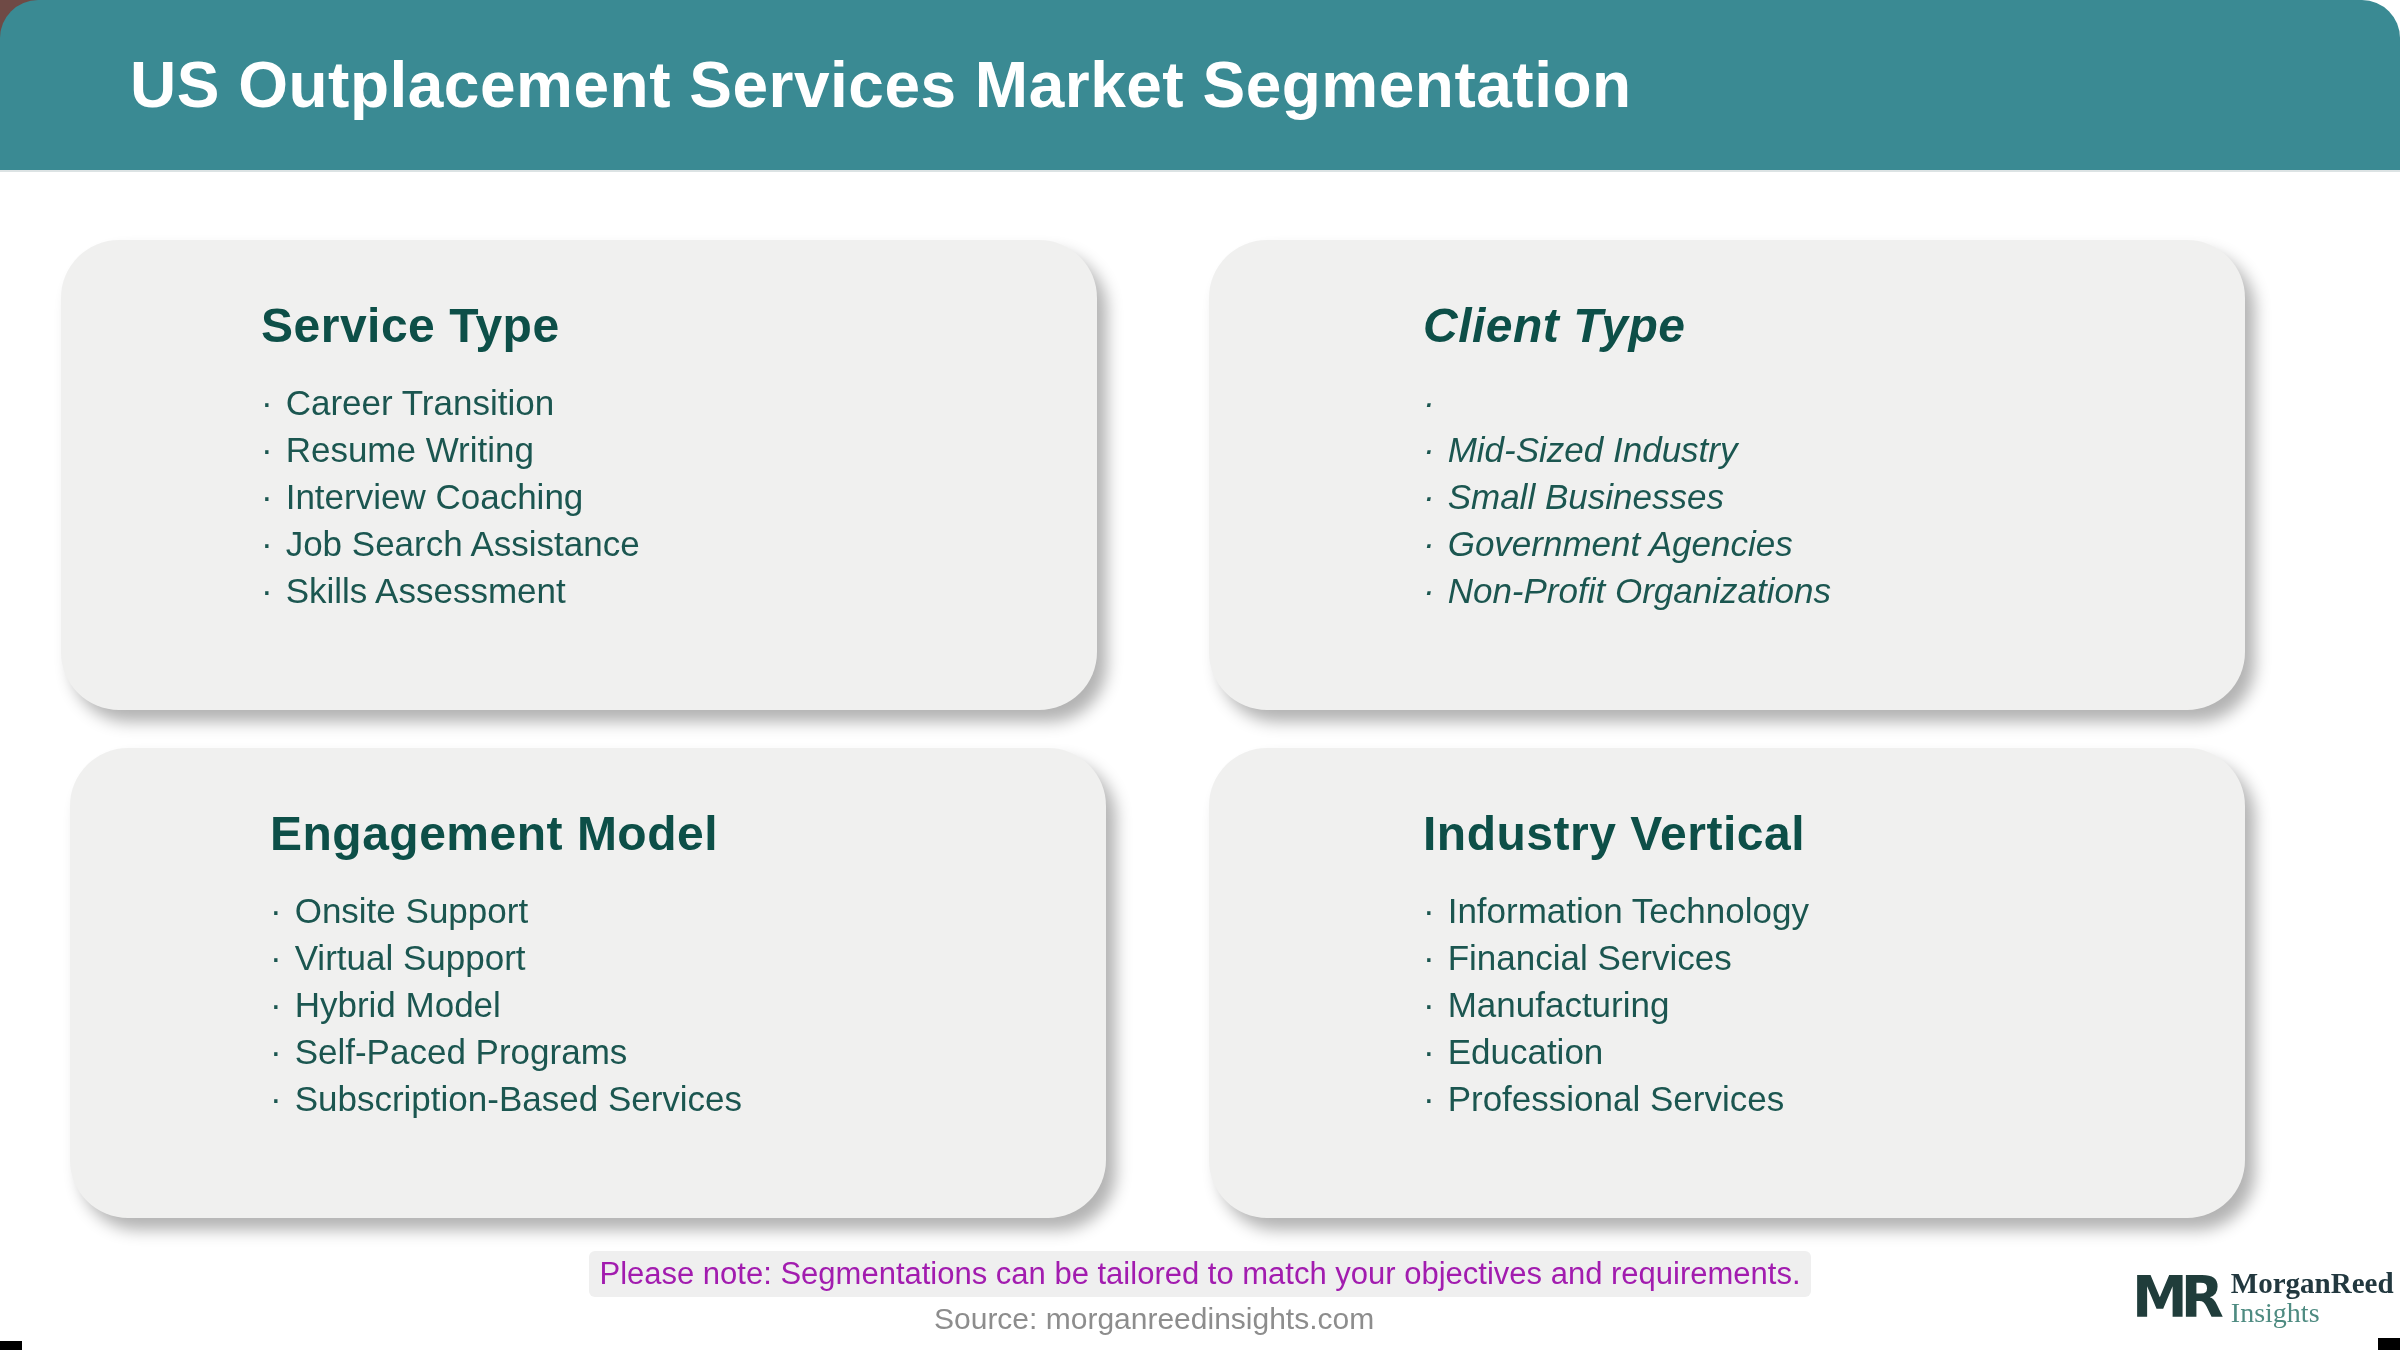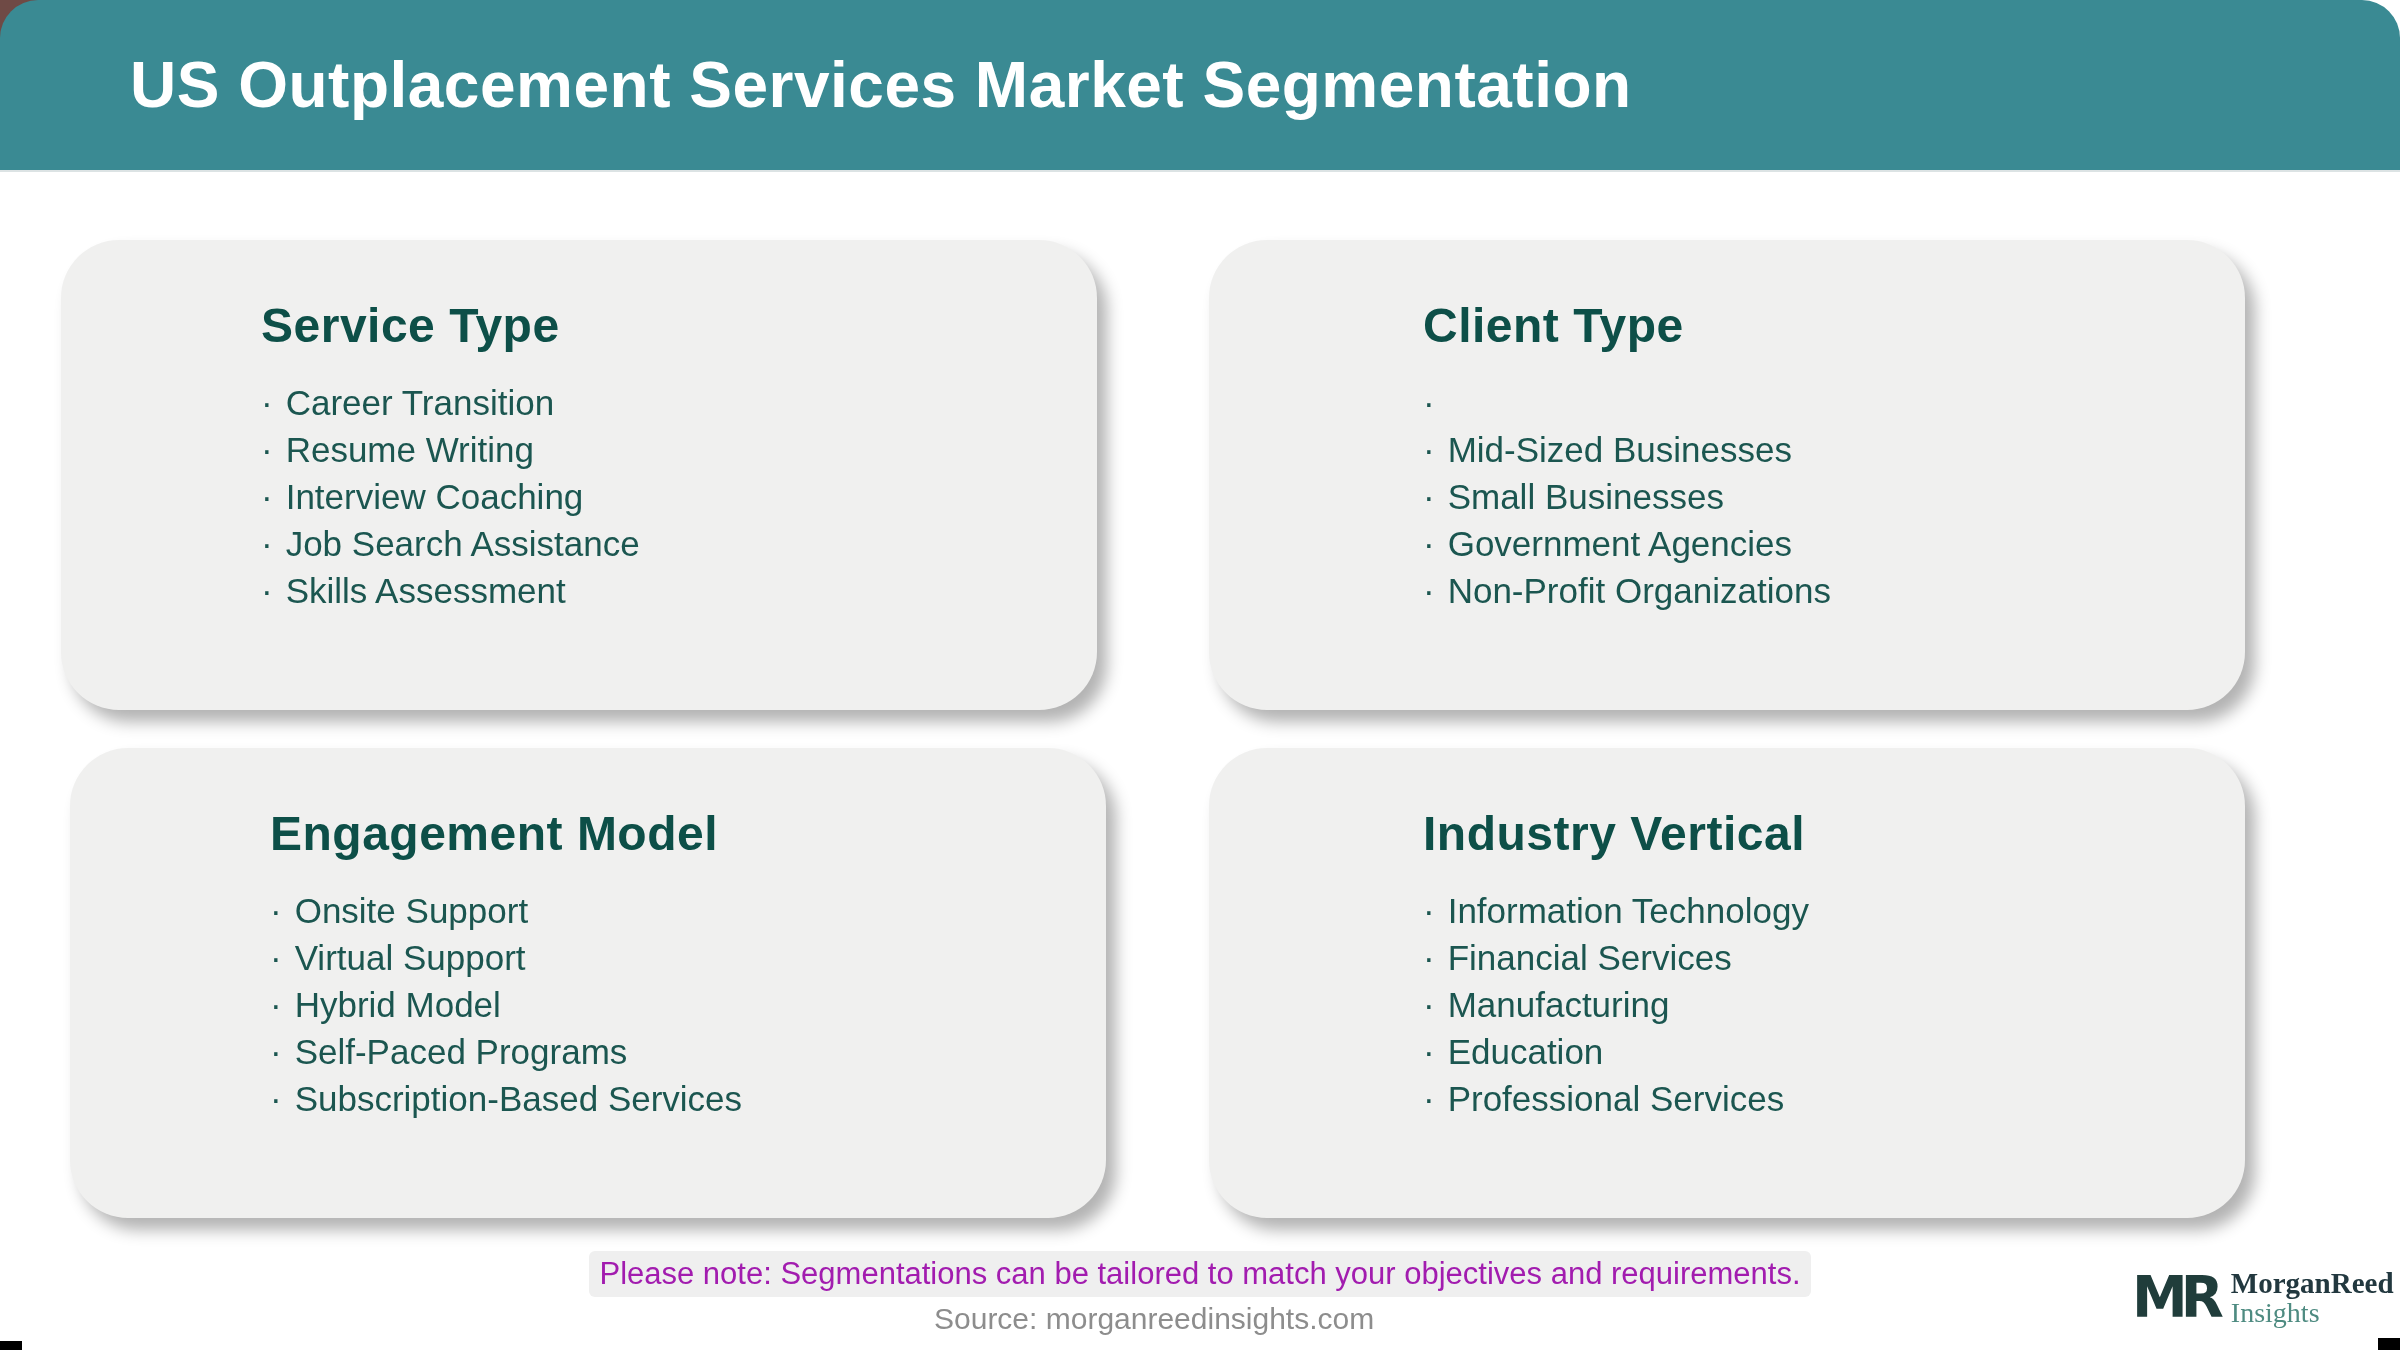--- a/index.html
+++ b/index.html
@@ -51,21 +51,21 @@
     position: absolute;
     width: 1036px;
     height: 470px;
     background: #f0f0ef;
     border-radius: 58px;
     box-shadow: 10px 12px 16px rgba(0,0,0,0.30);
     box-sizing: border-box;
     padding: 58px 50px 0 200px;
   }
   .card.pos-1 { left: 61px;   top: 240px; }
-  .card.pos-2 { left: 1209px; top: 240px; padding-left: 214px; }
+  .card.pos-2 { left: 1209px; top: 240px; padding-left: 214px; font-style: italic; }
   .card.pos-3 { left: 70px;   top: 748px; }
   .card.pos-4 { left: 1209px; top: 748px; padding-left: 214px; }
   .card h2 {
     margin: 0 0 26px 0;
     color: #0d4f48;
     font-size: 48px;
     font-weight: 700;
     letter-spacing: 0.5px;
   }
   .card ul {
@@ -191,21 +191,21 @@
   </div>
 
   <div class="card pos-2">
     <h2>Client Type</h2>
     <ul>
       <li>
           <span class="bullet-dot">·</span>
         </li>
       <li>
           <span class="bullet-dot">·</span>
-          <span>Mid-Sized Businesses</span>
+          <span>Mid-Sized Industry</span>
         </li>
       <li>
           <span class="bullet-dot">·</span>
           <span>Small Businesses</span>
         </li>
       <li>
           <span class="bullet-dot">·</span>
           <span>Government Agencies</span>
         </li>
       <li>

